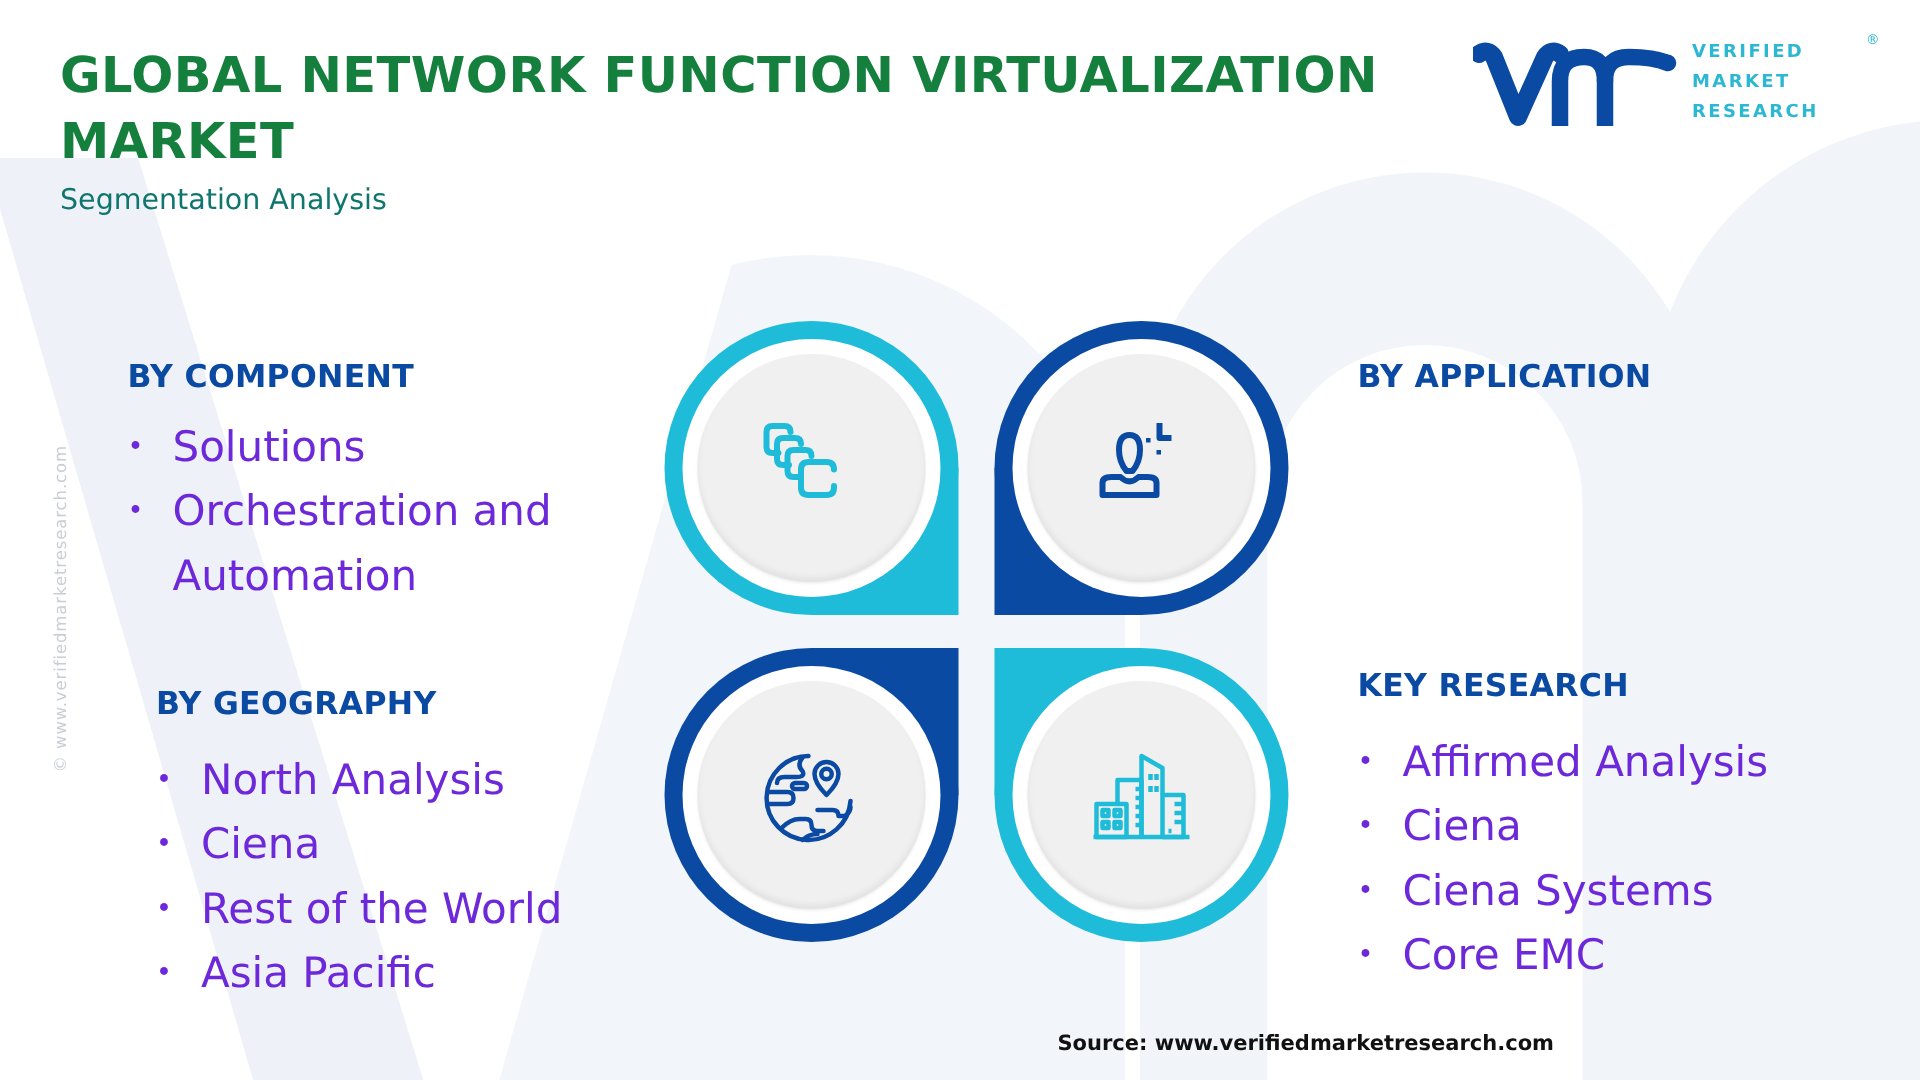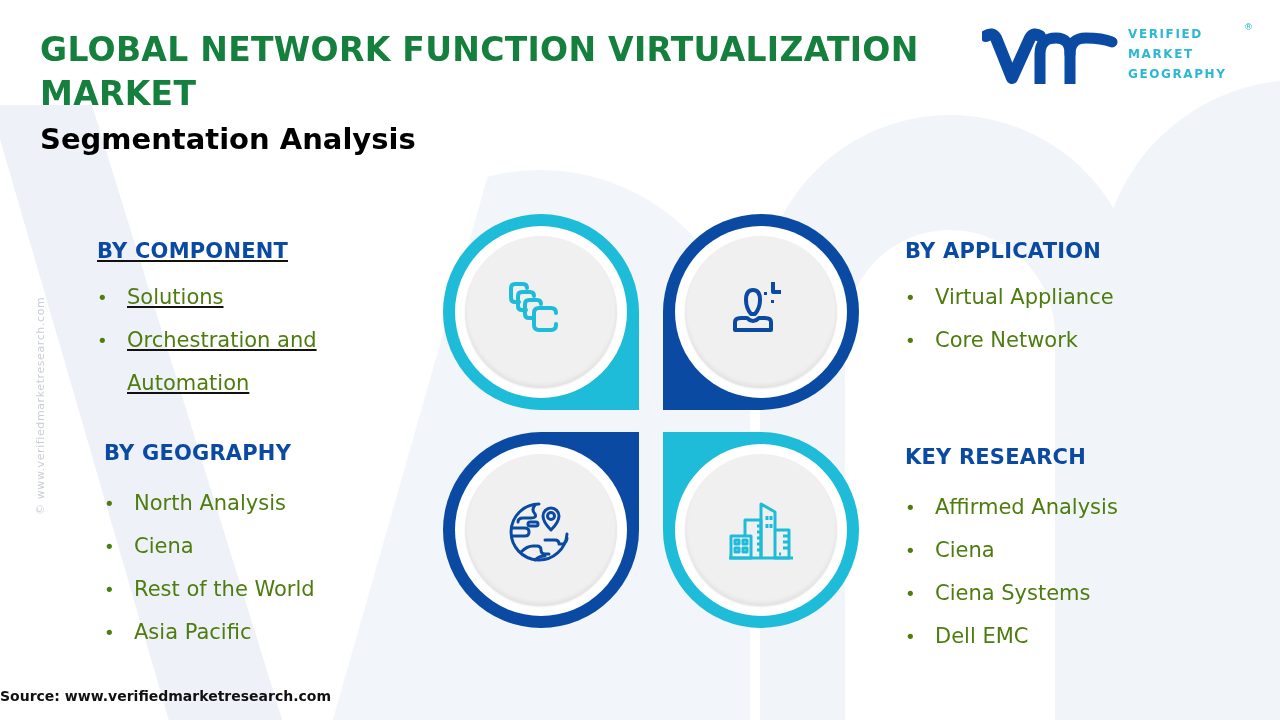--- a/index.html
+++ b/index.html
@@ -42,21 +42,21 @@
 
     
     .title {
       position: absolute; left: 40px; top: 28px;
       font-family: "DejaVu Sans", sans-serif;
       font-weight: bold; font-size: 33px; line-height: 44px;
       color: #15803d; letter-spacing: 0.3px; width: 950px;
     }
     .subtitle {
       position: absolute; left: 40px; top: 122px;
-      font-size: 29px; color: #000000; font-weight: bold;
+      font-size: 19px; color: #0f766e; font-weight: normal;
     }
     .logo { position: absolute; left: 982px; top: 24px; width: 280px; height: 68px; }
     .logo-mark { position: absolute; left: 0; top: 4px; }
     .logo-text {
       position: absolute; left: 146px; top: 0px;
       font-family: "DejaVu Sans", sans-serif; font-weight: bold;
       font-size: 12px; line-height: 20px; color: #2cb8d3; letter-spacing: 1.6px;
     }
     .logo-text div { display: block; }
     .logo-reg {
@@ -73,30 +73,30 @@
     
     .segment { position: absolute; }
     .segment-heading {
       font-family: "DejaVu Sans", sans-serif; font-weight: bold;
       font-size: 21px; color: #0b4aa2; letter-spacing: 0.2px;
       height: 30px; line-height: 30px;
     }
     .segment-list { list-style: none; margin-top: 14px; }
     .segment-item {
       position: relative; padding-left: 30px;
-      font-size: 21px; line-height: 43px; color: #4d7c0f;
+      font-size: 28px; line-height: 43px; color: #6d28d9;
     }
     .segment-item::before {
       content: "\2022"; position: absolute; left: 0; top: 0; font-size: 18px;
     }
     .item-multi { line-height: 43px; }
 
-    .seg-component { left: 97px; top: 236px; width: 330px; text-decoration: underline; }
+    .seg-component { left: 85px; top: 236px; width: 330px; }
     .seg-component .segment-list { margin-top: 10px; }
-    .seg-geography { left: 104px; top: 438px; width: 330px; }
+    .seg-geography { left: 104px; top: 454px; width: 330px; }
     .seg-application { left: 905px; top: 236px; width: 340px; }
     .seg-application .segment-list { margin-top: 10px; }
     .seg-keyplayers { left: 905px; top: 442px; width: 340px; }
 
     
     .quad { position: absolute; width: 196px; height: 196px; }
     .quad-ring {
       position: absolute; inset: 0; border-radius: 50%;
     }
     .quad-ring.light { background: #1ebcd8; }
@@ -118,21 +118,21 @@
     .q-tl .quad-corner { right: 0; bottom: 0; }
     .q-tr { left: 663px; top: 214px; }
     .q-tr .quad-corner { left: 0; bottom: 0; }
     .q-bl { left: 443px; top: 432px; }
     .q-bl .quad-corner { right: 0; top: 0; }
     .q-br { left: 663px; top: 432px; }
     .q-br .quad-corner { left: 0; top: 0; }
 
     .source {
       position: absolute; left: 0; width: 1036px; top: 688px;
-      text-align: left; font-size: 14px; color: #111111; font-weight: bold;
+      text-align: right; font-size: 14px; color: #111111; font-weight: bold;
     }
   </style>
 </head>
 <body>
 
 <div class="bg-shape bg-v-left"></div>
 <div class="bg-shape bg-v-right"></div>
 <div class="bg-shape bg-m-1"></div>
 <div class="bg-shape bg-m-1-inner"></div>
 <div class="bg-shape bg-m-2"></div>
@@ -143,21 +143,21 @@
 <div class="logo">
   <svg class="logo-mark" width="140" height="62" viewBox="0 0 140 62">
     <path d="M4 8 Q10 4 14 10 L30 50 L48 10 Q52 4 58 8" fill="none" stroke="#0b4aa2" stroke-width="12" stroke-linecap="round" stroke-linejoin="round"></path>
     <path d="M58 56 L58 26 Q58 10 74 10 Q88 10 88 26 L88 56" fill="none" stroke="#0b4aa2" stroke-width="11"></path>
     <path d="M88 26 Q88 10 104 10 Q120 10 130 14" fill="none" stroke="#0b4aa2" stroke-width="11" stroke-linecap="round"></path>
     <path d="M104 12 L104 56" fill="none" stroke="#0b4aa2" stroke-width="0"></path>
   </svg>
   <div class="logo-text">
     <div>VERIFIED</div>
     <div>MARKET</div>
-    <div>GEOGRAPHY</div>
+    <div>RESEARCH</div>
   </div>
   <span class="logo-reg">®</span>
 </div>
 
 <div class="side-watermark">© www.verifiedmarketresearch.com</div>
 
 <div class="segment seg-component">
   <div class="segment-heading">BY COMPONENT</div>
   <ul class="segment-list">
     <li class="segment-item">Solutions</li>
@@ -170,33 +170,29 @@
   <ul class="segment-list">
     <li class="segment-item">North Analysis</li>
     <li class="segment-item">Ciena</li>
     <li class="segment-item">Rest of the World</li>
     <li class="segment-item">Asia Pacific</li>
   </ul>
 </div>
 
 <div class="segment seg-application">
   <div class="segment-heading">BY APPLICATION</div>
-  <ul class="segment-list">
-    <li class="segment-item">Virtual Appliance</li>
-    <li class="segment-item">Core Network</li>
-  </ul>
 </div>
 
 <div class="segment seg-keyplayers">
   <div class="segment-heading">KEY RESEARCH</div>
   <ul class="segment-list">
     <li class="segment-item">Affirmed Analysis</li>
     <li class="segment-item">Ciena</li>
     <li class="segment-item">Ciena Systems</li>
-    <li class="segment-item">Dell EMC</li>
+    <li class="segment-item">Core EMC</li>
   </ul>
 </div>
 
 <div class="quad q-tl">
   <div class="quad-ring light"></div>
   <div class="quad-corner" style="background:#1ebcd8"></div>
   <div class="quad-white"></div>
   <div class="quad-inner">
     <svg class="quad-icon" viewBox="0 0 80 80" fill="none" stroke="#1ebcd8" stroke-width="4" stroke-linecap="round" stroke-linejoin="round">
       <path d="M18 30 L14 30 Q10 30 10 26 L10 16 Q10 12 14 12 L22 12 Q26 12 26 16"></path>

